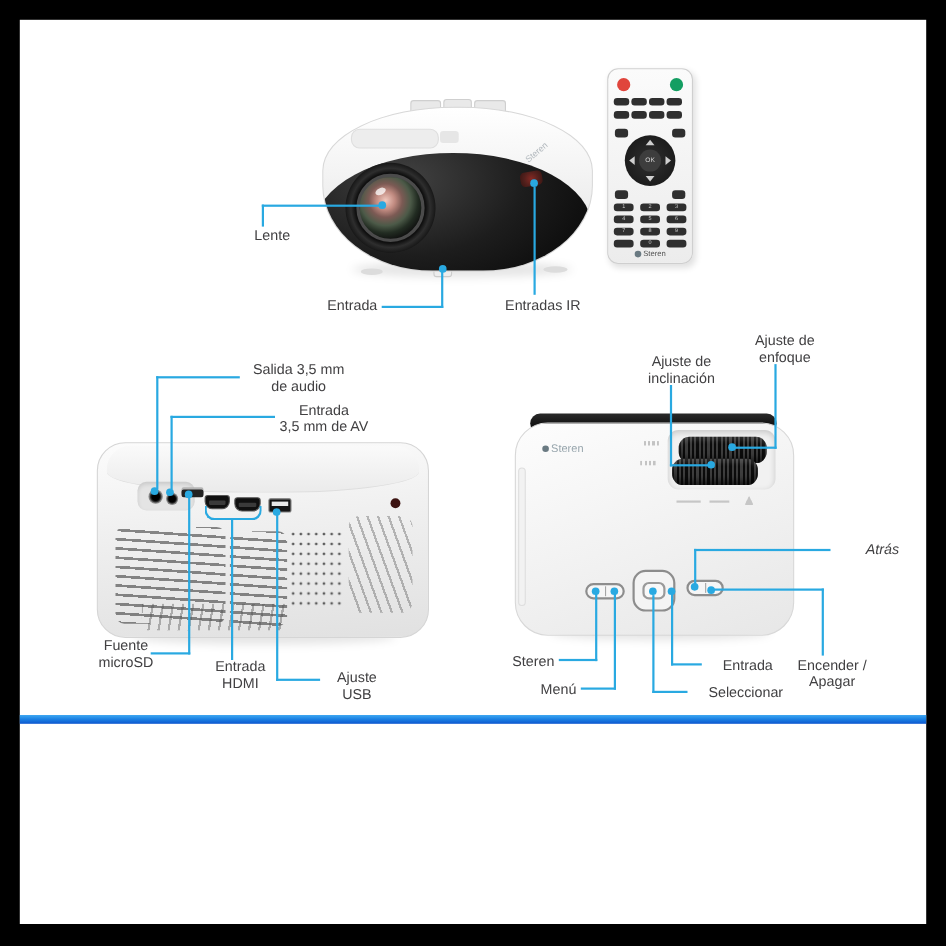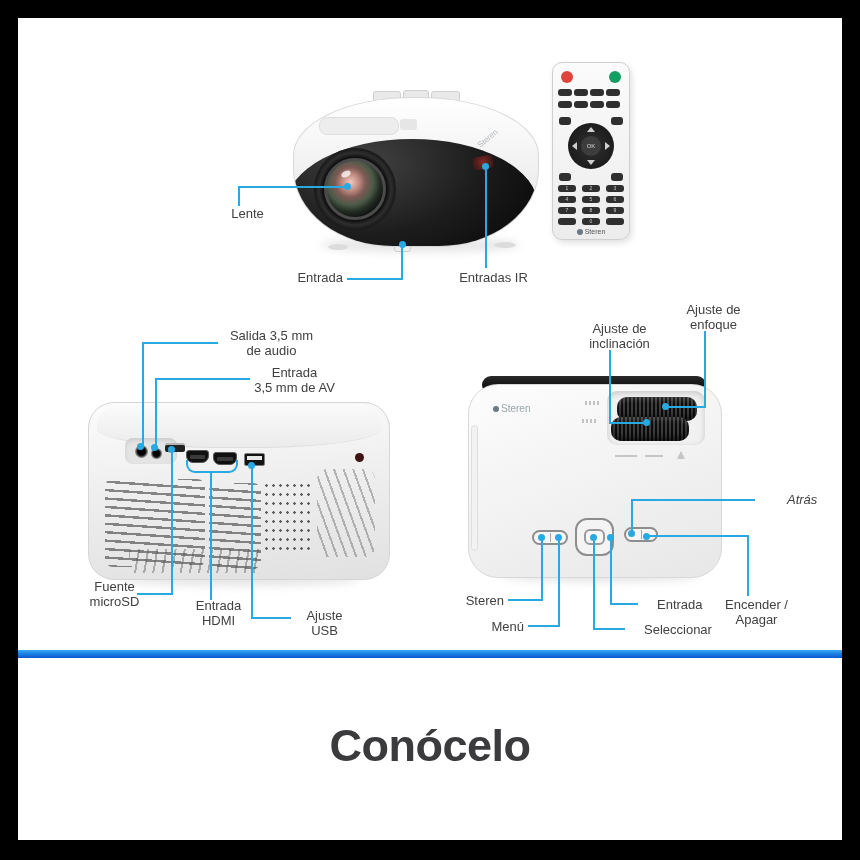--- a/index.html
+++ b/index.html
@@ -327,14 +327,13 @@
     <div class="cl clh" style="left:610px;top:603px;width:28px;"></div>
     <div class="lbl l" style="left:642px;top:598px;">Entrada</div>
 
     <div class="dot" style="left:590px;top:534px;"></div>
     <div class="cl clv" style="left:593px;top:541px;height:89px;"></div>
     <div class="cl clh" style="left:593px;top:628px;width:32px;"></div>
     <div class="lbl l" style="left:629px;top:623px;">Seleccionar</div>
   </div>
 
   <div class="divider"></div>
-  <div class="title">Conócelo</div>
 </div>
 
 </body></html>

